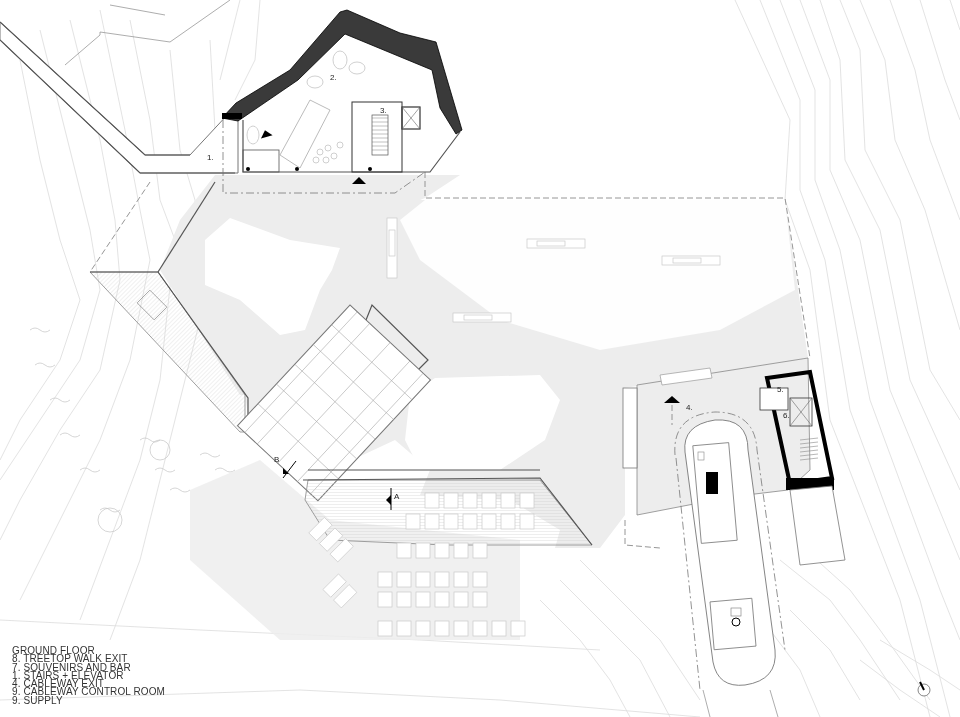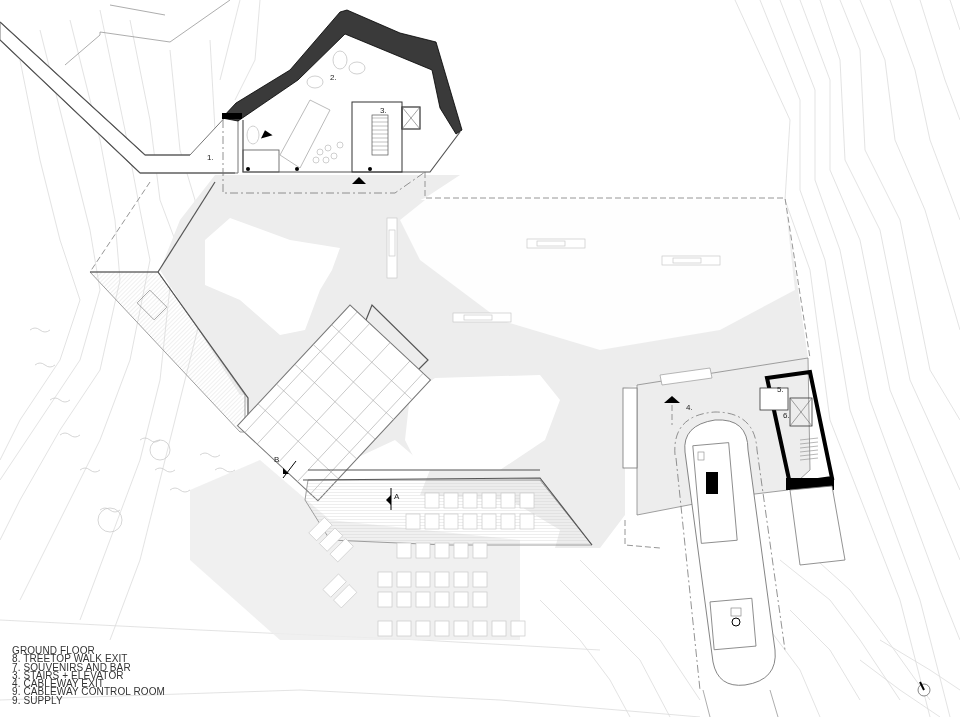--- a/index.html
+++ b/index.html
@@ -312,17 +312,17 @@
   <g>
     <circle cx="924" cy="690" r="6" fill="#ffffff" stroke="#666" stroke-width="0.8"></circle>
     <line x1="924" y1="690" x2="920" y2="682" stroke="#000" stroke-width="2"></line>
   </g>
 </svg>
 
 <div class="legend">
   <div>GROUND FLOOR</div>
   <div>8. TREETOP WALK EXIT</div>
   <div>7. SOUVENIRS AND BAR</div>
-  <div>3. STAIRS + ELEVATOR</div>
+  <div>1. STAIRS + ELEVATOR</div>
   <div>4. CABLEWAY EXIT</div>
   <div>9. CABLEWAY CONTROL ROOM</div>
   <div>9. SUPPLY</div>
 </div>
 
 </body></html>

